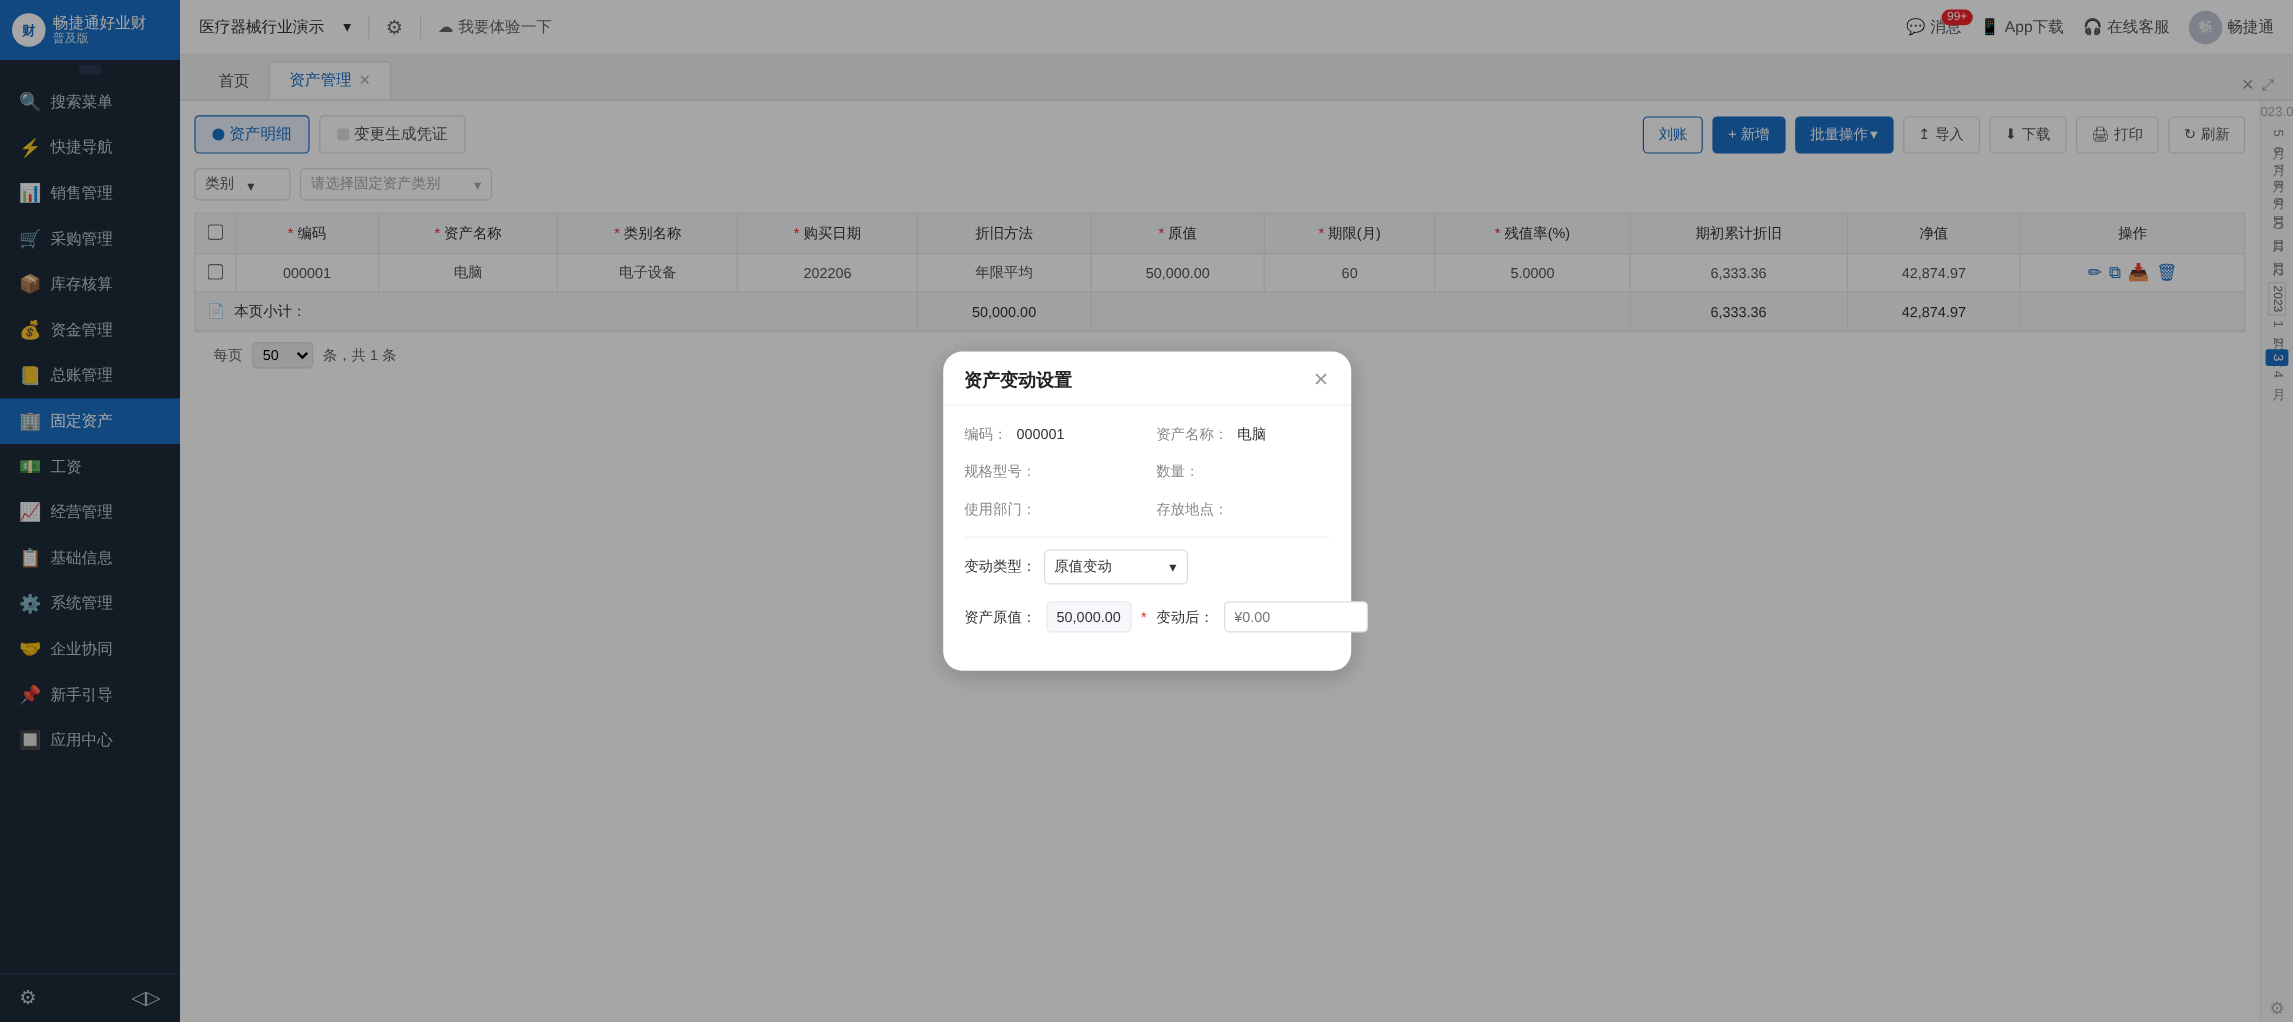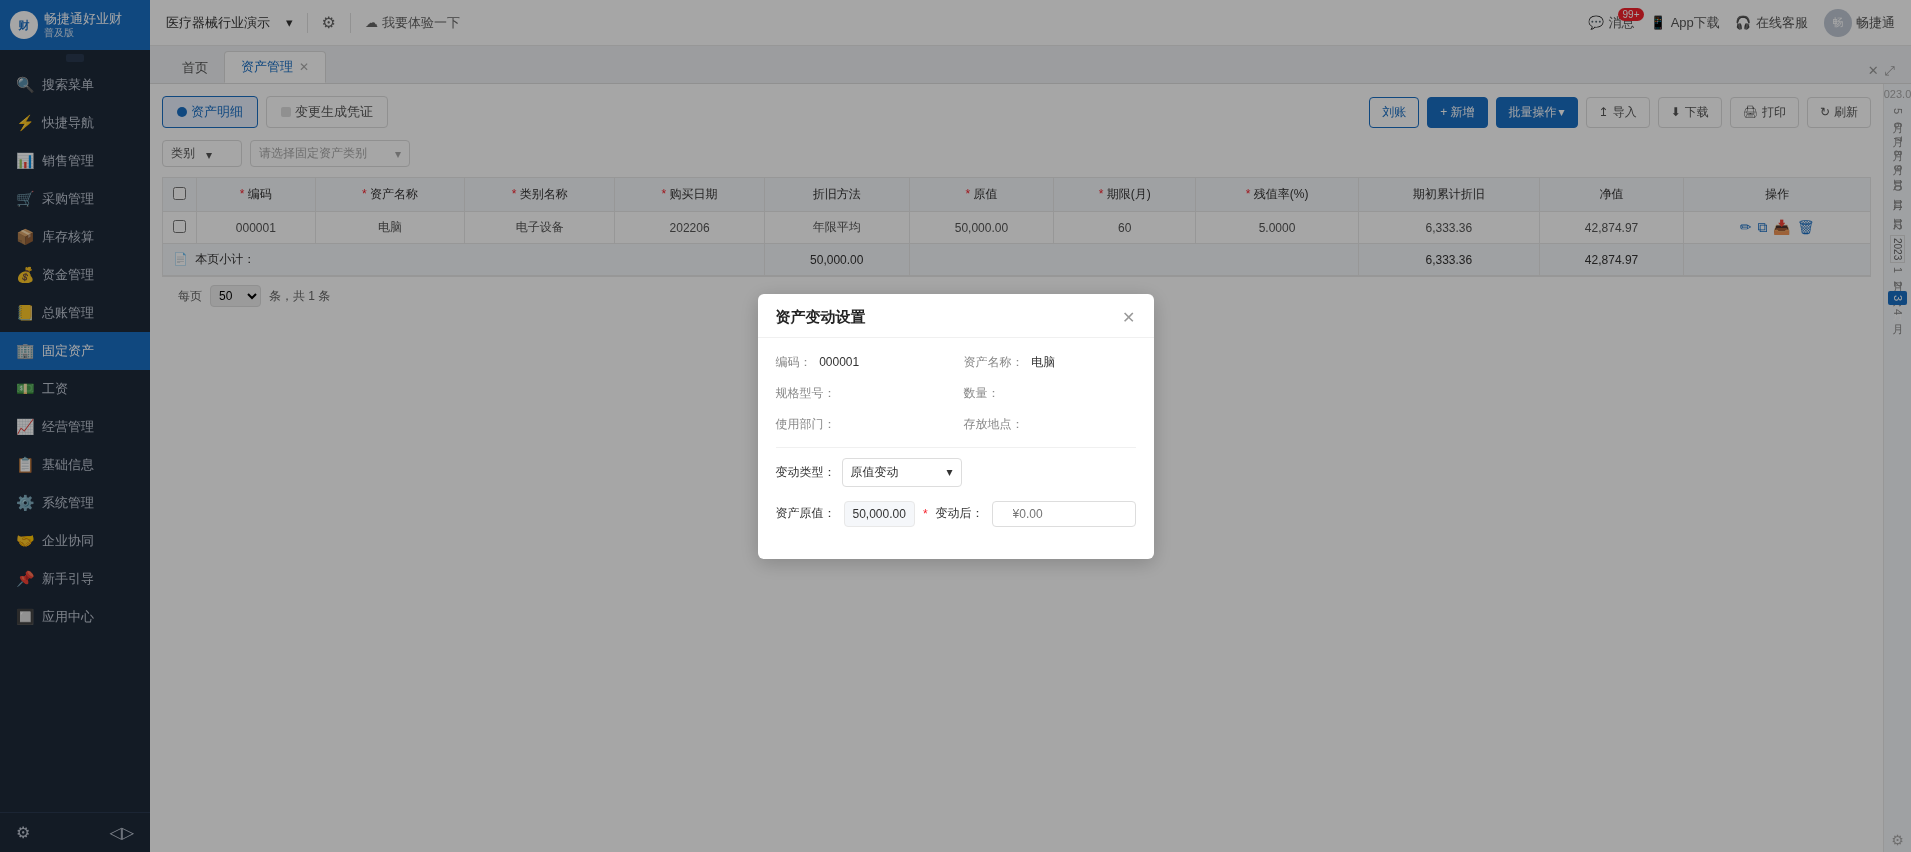--- a/index.html
+++ b/index.html
@@ -286,23 +286,23 @@
 
     
     .modal-overlay {
       position: fixed; top: 0; left: 0; right: 0; bottom: 0;
       background: rgba(0,0,0,0.35);
       z-index: 1000;
       display: flex; align-items: center; justify-content: center;
     }
     .modal {
       background: #fff;
-      border-radius: 6px;
+      border-radius: 16px;
       box-shadow: 0 4px 20px rgba(0,0,0,0.2);
-      width: 396px;
+      width: 340px;
       padding: 0;
     }
     .modal-header {
       padding: 14px 18px 10px;
       display: flex; align-items: center; justify-content: space-between;
       border-bottom: 1px solid #f0f0f0;
     }
     .modal-title { font-size: 15px; font-weight: bold; color: #222; }
     .modal-close { cursor: pointer; color: #999; font-size: 16px; }
     .modal-body { padding: 16px 18px; }
@@ -319,21 +319,21 @@
       padding: 5px 8px; font-size: 12px; color: #333;
       display: flex; align-items: center; justify-content: space-between;
       min-width: 120px; background: #fff; cursor: pointer;
     }
     .modal-amount-row { display: flex; align-items: center; gap: 8px; margin-bottom: 16px; }
     .modal-amount-label { color: #333; font-size: 12px; white-space: nowrap; }
     .modal-amount-value { color: #333; font-size: 12px; background: #f5f7fa; border: 1px solid #e8e8e8; border-radius: 4px; padding: 5px 8px; }
     .modal-required-label { color: #f5222d; font-size: 12px; }
     .modal-amount-input {
       border: 1px solid #ddd; border-radius: 4px;
-      padding: 5px 20px; font-size: 12px; color: #b91c1c;
+      padding: 5px 8px; font-size: 12px; color: #b91c1c;
       min-width: 120px; background: #fff;
     }
     .modal-footer {
       display: flex; justify-content: center; gap: 16px;
       padding: 8px 18px 18px;
     }
     .modal-btn-cancel {
       padding: 7px 28px;
       border: 1px solid #1a6fc4;
       border-radius: 4px;

